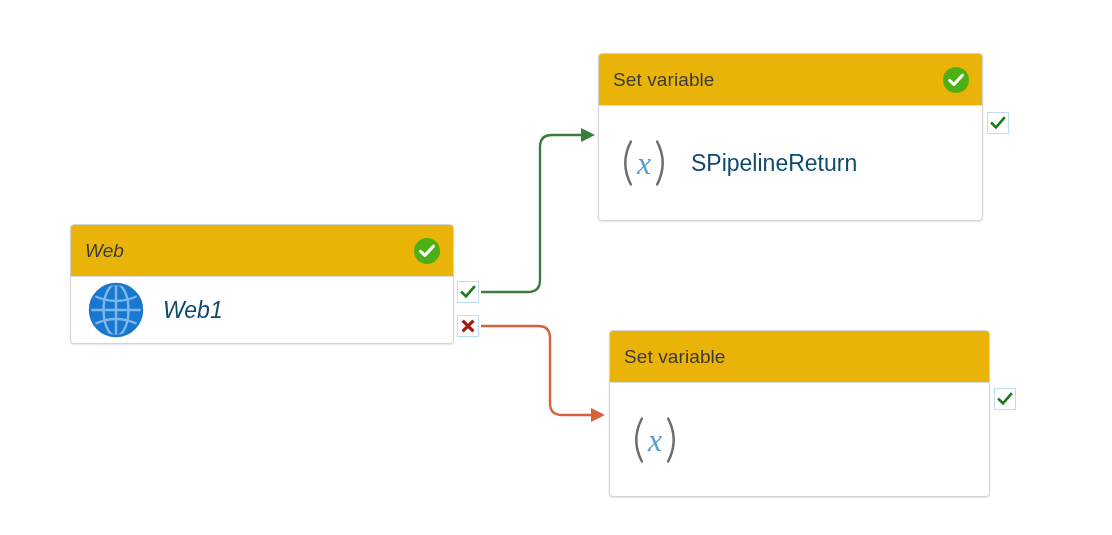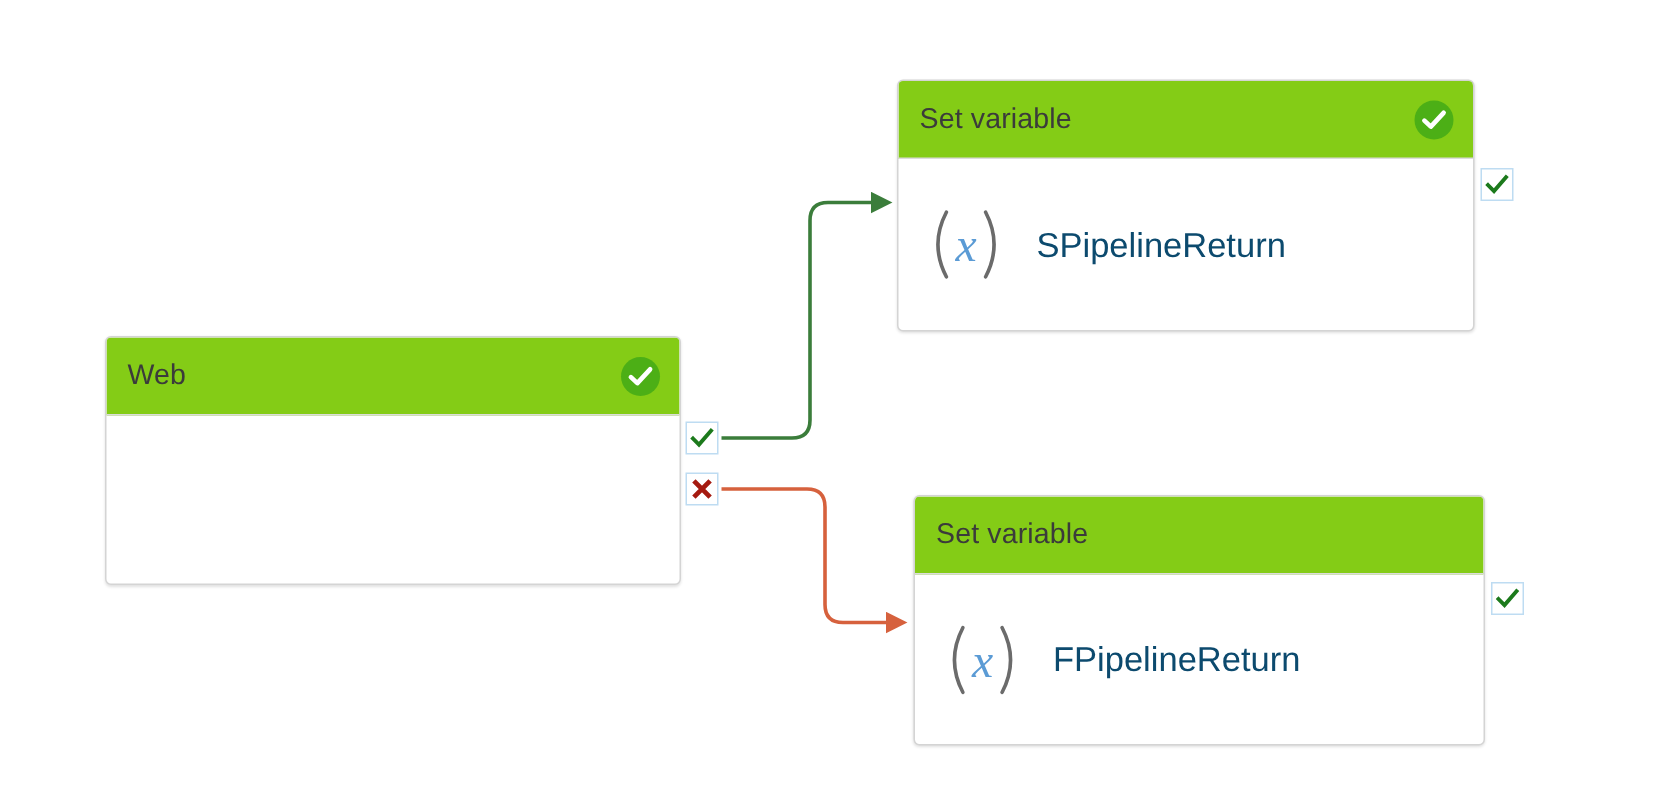--- a/index.html
+++ b/index.html
@@ -35,21 +35,21 @@
     background: #ffffff;
     border: 1px solid #d4d4d4;
     border-radius: 4px;
     box-shadow: 0 1px 2px rgba(0,0,0,0.12);
     box-sizing: border-box;
     overflow: hidden;
   }
   .node-header {
     position: relative;
     height: 52px;
-    background: #84cc16;
+    background: #eab308;
     border-bottom: 1px solid #dcdcdc;
     display: flex;
     align-items: center;
     padding: 0 14px;
     box-sizing: border-box;
   }
   .node-title {
     font-size: 19px;
     color: #3b3b3b;
     font-weight: 400;
@@ -114,29 +114,45 @@
       <marker id="arrow-failure" markerWidth="9" markerHeight="9" refX="0.6" refY="3" orient="auto" markerUnits="strokeWidth">
         <path d="M0,0 L0,6 L6,3 z" fill="#d6613d"></path>
       </marker>
     </defs>
 
     <path d="M 481 292 L 528 292 Q 540 292 540 280 L 540 147 Q 540 135 552 135 L 582 135" fill="none" stroke="#3b7d3b" stroke-width="2.4" marker-end="url(#arrow-success)"></path>
 
     <path d="M 481 326 L 538 326 Q 550 326 550 338 L 550 403 Q 550 415 562 415 L 592 415" fill="none" stroke="#d6613d" stroke-width="2.4" marker-end="url(#arrow-failure)"></path>
   </svg>
 
-  <div class="node" style="left:70px; top:224px; width:384px; height:166px;">
+  <div class="node" style="left:70px; top:224px; width:384px; height:120px;font-style:italic;">
     <div class="node-header">
       <span class="node-title">Web</span>
       <span class="status-badge">
         <svg width="28" height="28" viewBox="0 0 28 28" xmlns="http://www.w3.org/2000/svg">
           <circle cx="14" cy="14" r="13" fill="#4caf16"></circle>
           <path d="M7.6 14.4 L11.9 18.4 L20.4 9.2" fill="none" stroke="#ffffff" stroke-width="3.1" stroke-linecap="round" stroke-linejoin="round"></path>
         </svg>
       </span>
+    </div>
+    <div class="node-body">
+      <span class="node-icon">
+        <svg width="58" height="58" viewBox="0 0 58 58" xmlns="http://www.w3.org/2000/svg">
+          <circle cx="29" cy="29" r="26" fill="#1878cf"></circle>
+          <g fill="none" stroke="#7fb6ea" stroke-width="2.4">
+            <ellipse cx="29" cy="29" rx="12.5" ry="26"></ellipse>
+            <line x1="29" y1="3" x2="29" y2="55"></line>
+            <line x1="3" y1="29" x2="55" y2="29"></line>
+            <path d="M7.5 15 Q 29 25 50.5 15"></path>
+            <path d="M7.5 43 Q 29 33 50.5 43"></path>
+          </g>
+          <circle cx="29" cy="29" r="26" fill="none" stroke="#1878cf" stroke-width="2.4"></circle>
+        </svg>
+      </span>
+      <span class="node-label">Web1</span>
     </div>
   </div>
 
   <div class="port" style="left:457px; top:281px;">
     <svg width="16" height="16" viewBox="0 0 16 16" xmlns="http://www.w3.org/2000/svg">
       <path d="M2 8.4 L6 12.4 L14 3.2" fill="none" stroke="#1c7a1c" stroke-width="2.6" stroke-linecap="square" stroke-linejoin="miter"></path>
     </svg>
   </div>
 
   <div class="port" style="left:457px; top:315px;">
@@ -178,21 +194,20 @@
       <span class="node-title">Set variable</span>
     </div>
     <div class="node-body">
       <span class="node-icon">
         <svg width="62" height="56" viewBox="0 0 62 56" xmlns="http://www.w3.org/2000/svg">
           <path d="M17 5 Q 5 28 17 51" fill="none" stroke="#6b6b6b" stroke-width="2.6" stroke-linecap="round"></path>
           <path d="M45 5 Q 57 28 45 51" fill="none" stroke="#6b6b6b" stroke-width="2.6" stroke-linecap="round"></path>
           <text x="31" y="40" text-anchor="middle" fill="#5b9bd5" font-family="'Liberation Serif', serif" font-style="italic" font-size="34">x</text>
         </svg>
       </span>
-      <span class="node-label">FPipelineReturn</span>
     </div>
   </div>
 
   <div class="port" style="left:994px; top:388px;">
     <svg width="16" height="16" viewBox="0 0 16 16" xmlns="http://www.w3.org/2000/svg">
       <path d="M2 8.4 L6 12.4 L14 3.2" fill="none" stroke="#1c7a1c" stroke-width="2.6" stroke-linecap="square" stroke-linejoin="miter"></path>
     </svg>
   </div>
 
 </div>

